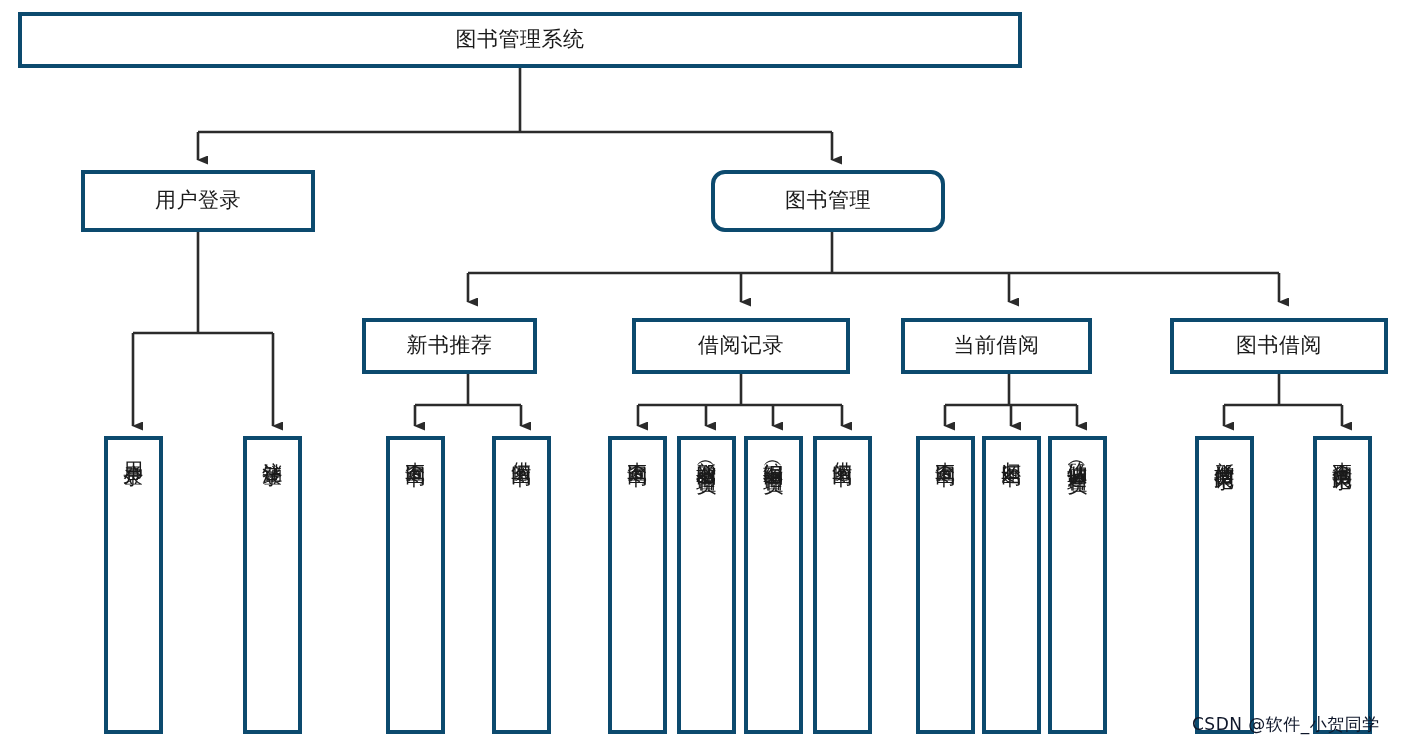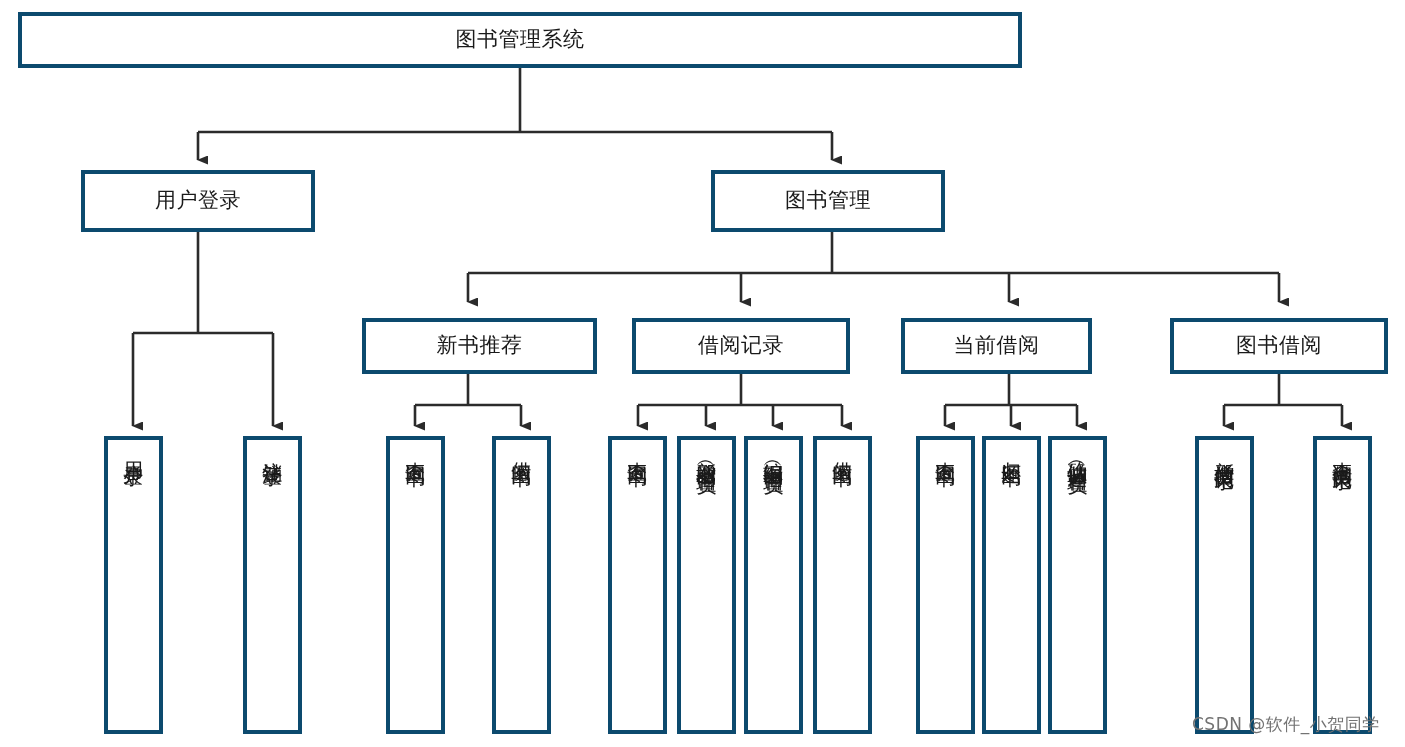--- a/index.html
+++ b/index.html
@@ -53,21 +53,21 @@
     writing-mode: vertical-rl;
     text-orientation: upright;
     -webkit-writing-mode: vertical-rl;
     letter-spacing: 2px;
     white-space: nowrap;
     display: block;
   }
   .watermark {
     position: absolute;
     font-size: 17px;
-    color: #737373;
+    color: #0f172a;
     white-space: nowrap;
     letter-spacing: 0.5px;
   }
 </style>
 </head>
 <body>
 
 <div id="canvas">
 
   <svg class="edges" viewBox="0 0 1405 747" xmlns="http://www.w3.org/2000/svg">
@@ -120,25 +120,25 @@
     </g>
   </svg>
 
   <div class="node node-h" style="left:18px; top:12px; width:1004px; height:56px;">
     <span>图书管理系统</span>
   </div>
 
   <div class="node node-h" style="left:81px; top:170px; width:234px; height:62px;">
     <span>用户登录</span>
   </div>
-  <div class="node node-h" style="left:711px; top:170px; width:234px; height:62px;">
+  <div class="node node-h" style="left:711px; top:170px; width:234px; height:62px;border-radius:14px;">
     <span>图书管理</span>
   </div>
 
-  <div class="node node-h" style="left:362px; top:318px; width:235px; height:56px;">
+  <div class="node node-h" style="left:362px; top:318px; width:175px; height:56px;">
     <span>新书推荐</span>
   </div>
   <div class="node node-h" style="left:632px; top:318px; width:218px; height:56px;">
     <span>借阅记录</span>
   </div>
   <div class="node node-h" style="left:901px; top:318px; width:191px; height:56px;">
     <span>当前借阅</span>
   </div>
   <div class="node node-h" style="left:1170px; top:318px; width:218px; height:56px;">
     <span>图书借阅</span>

